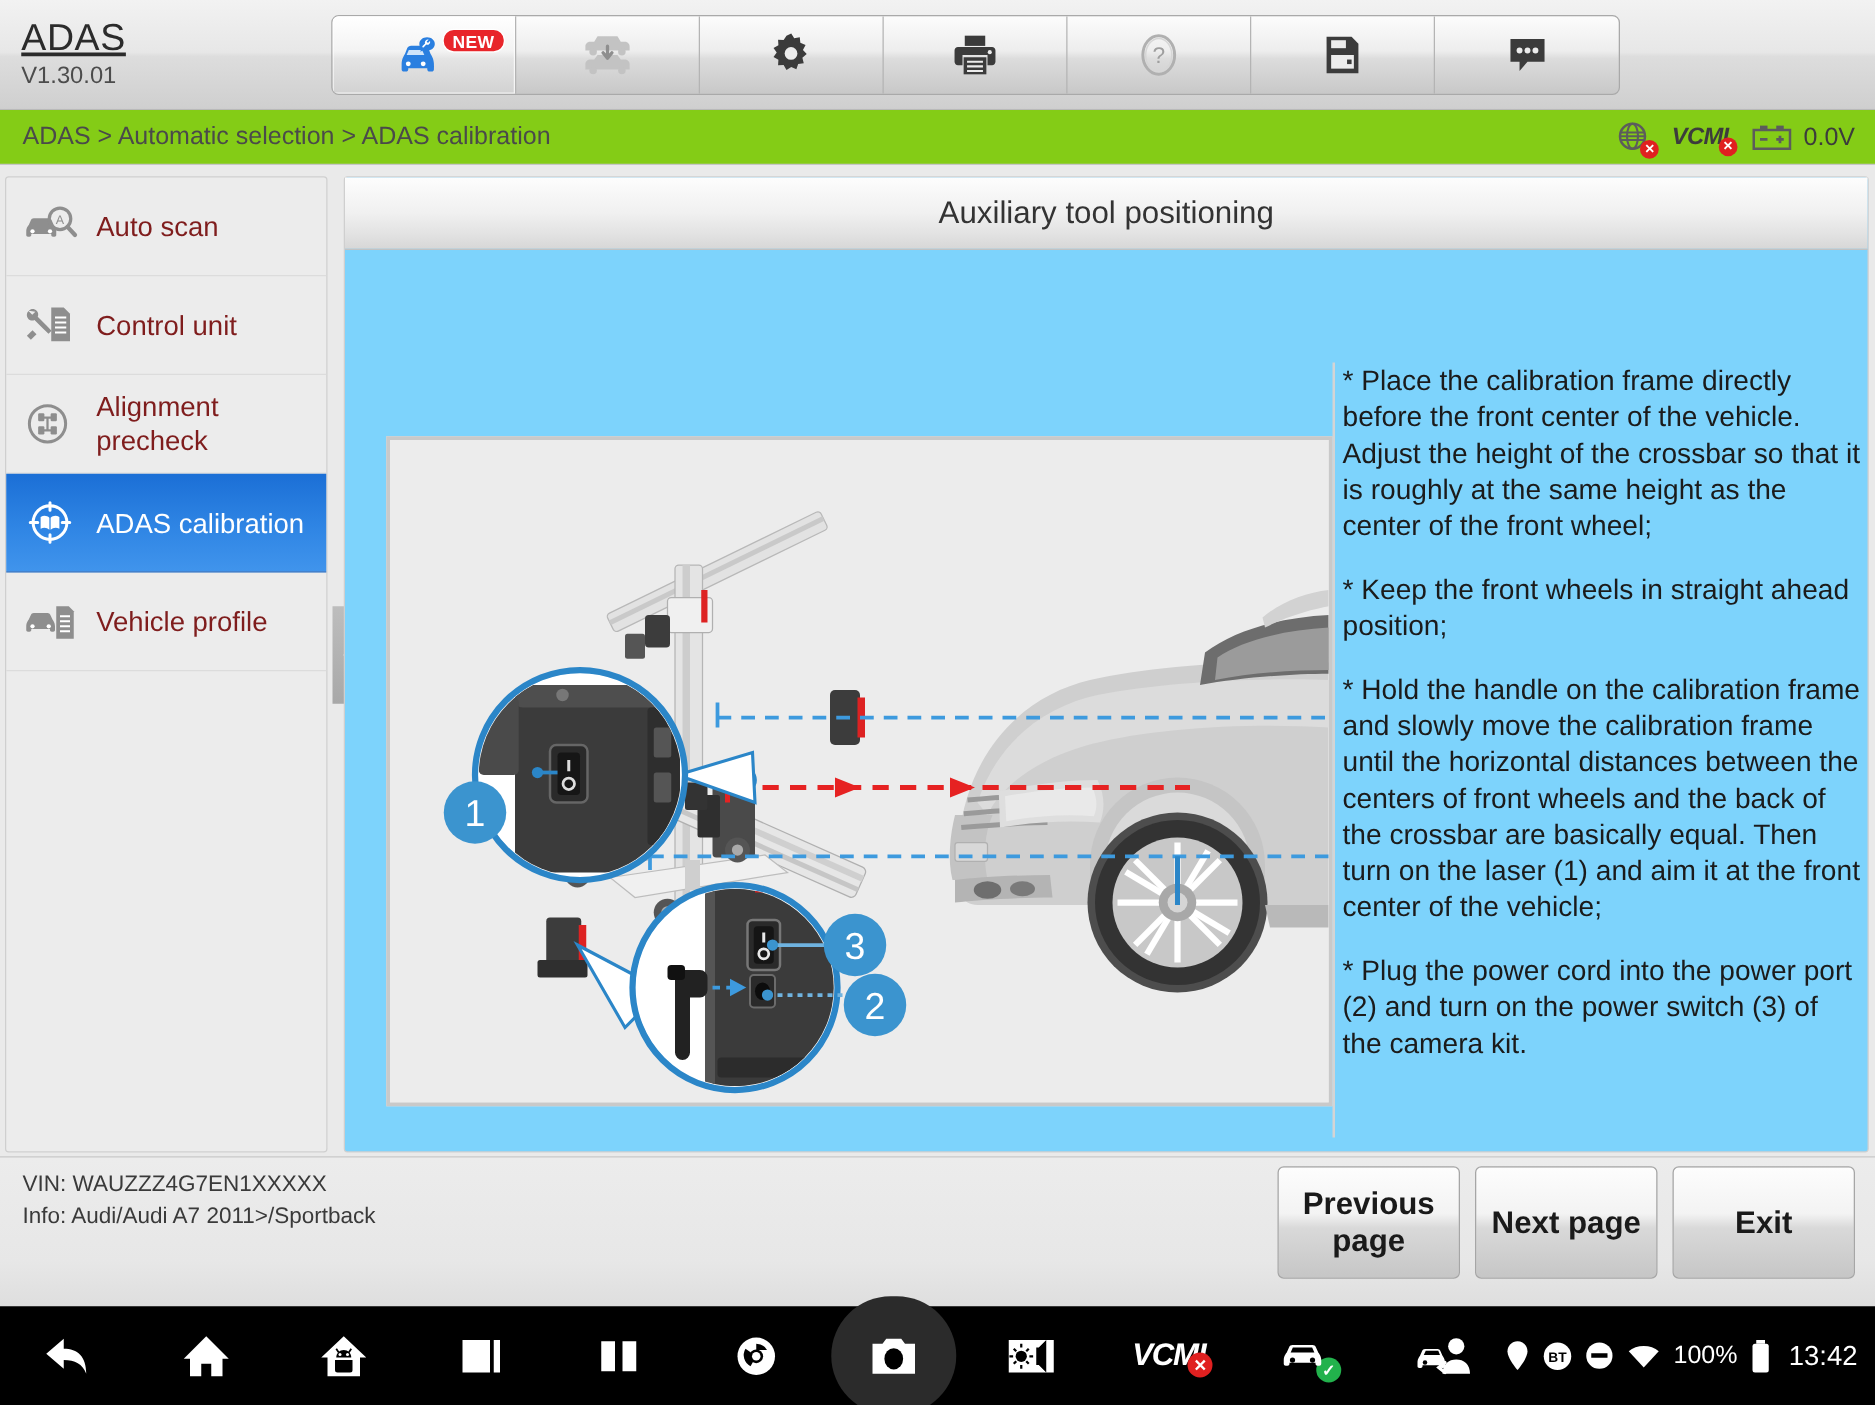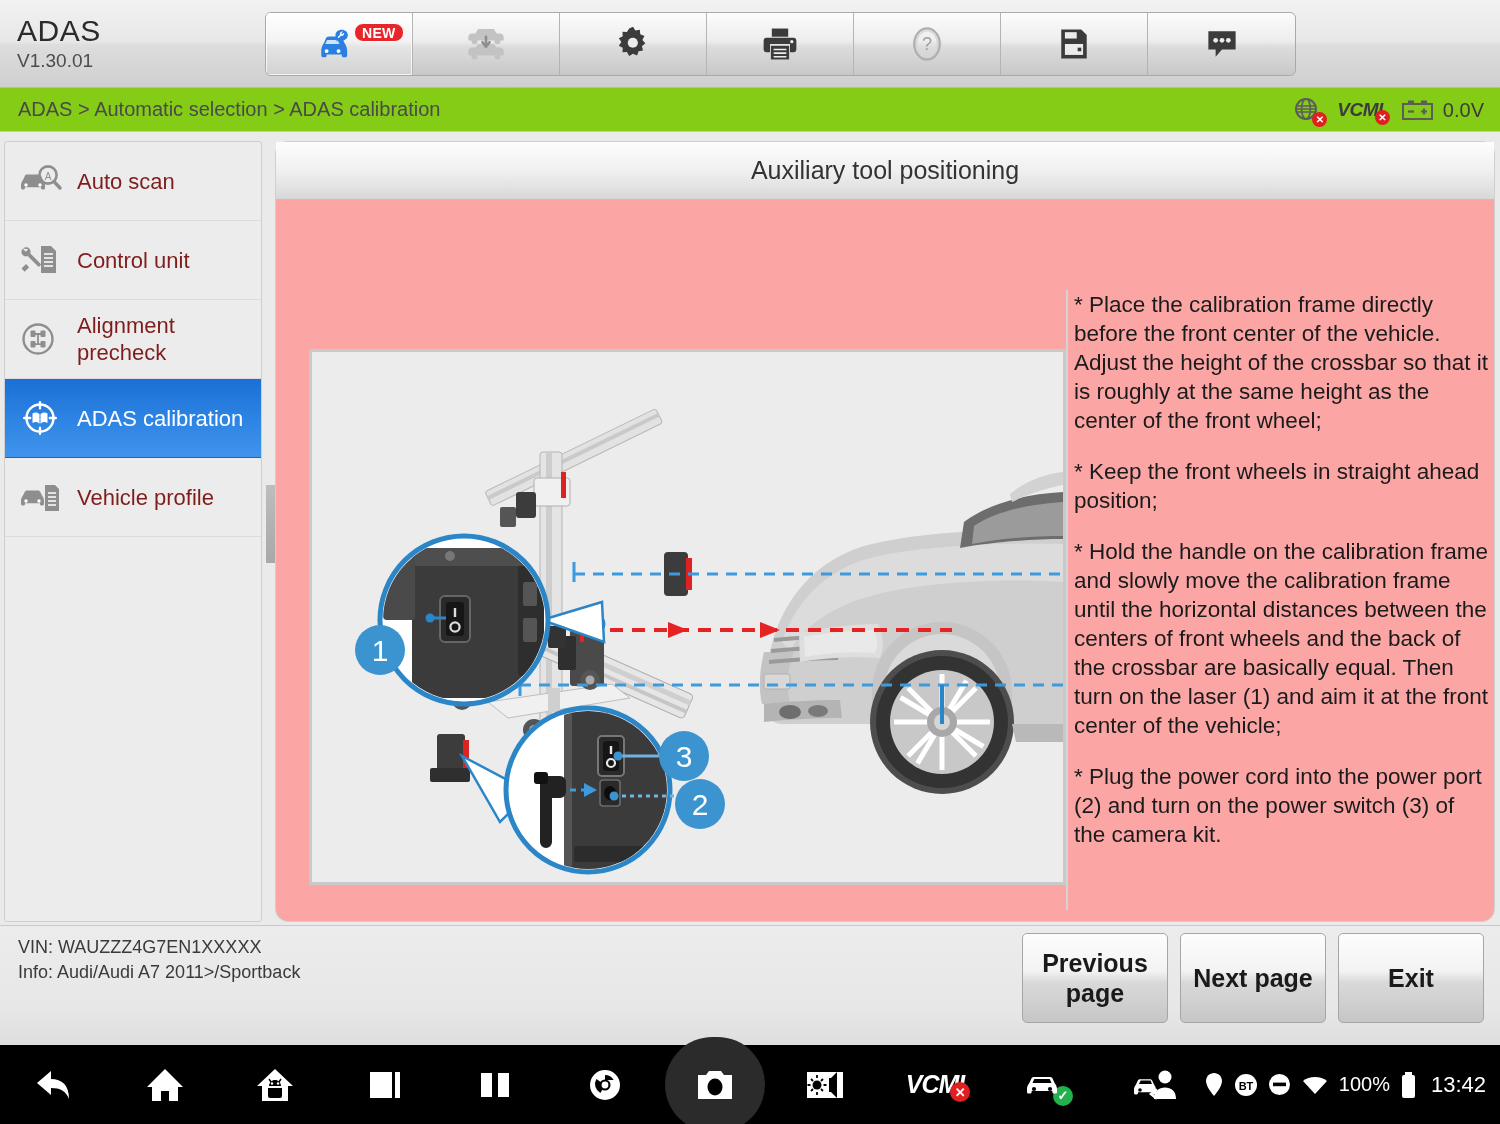--- a/index.html
+++ b/index.html
@@ -11,21 +11,21 @@
   }
   #app { position: relative; width: 1500px; height: 1124px; }
 
   
   .topbar {
     position: absolute; left: 0; top: 0; width: 1500px; height: 88px;
     background: linear-gradient(to bottom, #f2f2f2 0%, #e7e7e7 48%, #dddddd 52%, #cfcfcf 100%);
     border-bottom: 1px solid #b9b9b9;
   }
   .brand { position: absolute; left: 17px; top: 14px; }
-  .brand-title { font-size: 30px; color: #2b2b2b; letter-spacing: .5px; line-height: 34px; }
+  .brand-title { font-size: 30px; color: #2b2b2b; letter-spacing: .5px; line-height: 34px; text-decoration: underline; }
   .brand-ver { font-size: 19px; color: #4c4c4c; line-height: 24px; margin-top: 1px; }
 
   .toolbar {
     position: absolute; left: 265px; top: 12px;
     height: 64px; display: flex;
     border: 1px solid #a9a9a9; border-radius: 6px;
     background: linear-gradient(to bottom, #fcfcfc 0%, #ededed 45%, #dcdcdc 55%, #c8c8c8 100%);
     overflow: hidden;
   }
   .tb-btn {
@@ -99,22 +99,22 @@
     width: 26px; height: 78px;
     background: linear-gradient(to bottom,#bdbdbd,#a8a8a8);
     border-radius: 0 9px 9px 0;
     display: flex; align-items: center; justify-content: center;
   }
 
   
   .main {
     position: absolute; left: 275px; top: 141px;
     width: 1220px; height: 781px;
-    background: #fca5a5;
-    border: 1px solid #cfcfcf; border-radius: 13px;
+    background: #7dd3fc;
+    border: 1px solid #cfcfcf; border-radius: 3px;
   }
   .main-title {
     height: 58px; width: 100%;
     background: linear-gradient(to bottom, #fdfdfd 0%, #f0f0f0 50%, #e2e2e2 80%, #d7d7d7 100%);
     border-bottom: 1px solid #c2c2c2;
     display: flex; align-items: center; justify-content: center;
     font-size: 25px; color: #333;
   }
   .main-body { position: relative; width: 100%; height: 721px; padding: 10px; }
 

